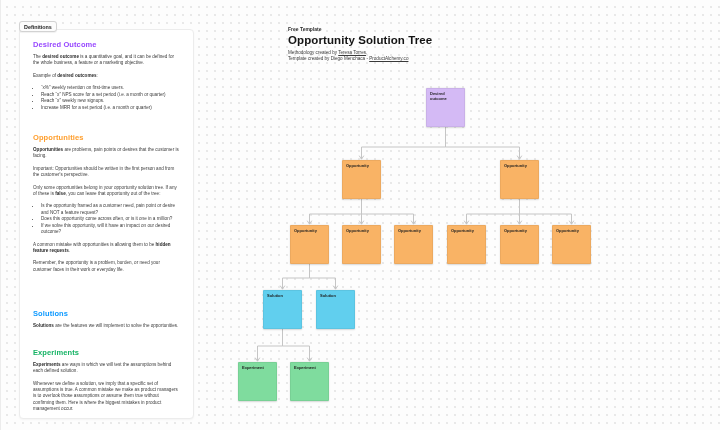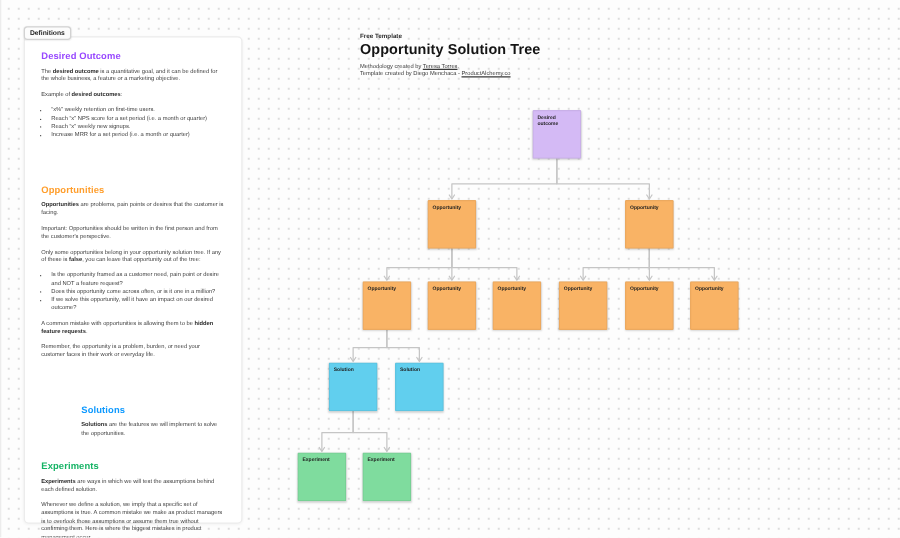--- a/index.html
+++ b/index.html
@@ -62,34 +62,34 @@
         <h2 style="color: rgb(151, 71, 255);">Desired Outcome</h2>
         <p>The <b>desired outcome</b> is a quantitative goal, and it can be defined for the whole business, a feature or a marketing objective.</p>
         <p>Example of <b>desired outcomes</b>:</p>
         <ul>
           <li>“x%” weekly retention on first-time users.</li>
           <li>Reach “x” NPS score for a set period (i.e. a month or quarter)</li>
           <li>Reach “x” weekly new signups.</li>
           <li>Increase MRR for a set period (i.e. a month or quarter)</li>
         </ul>
       </section>
-      <section style="margin-top: 36px;">
+      <section style="margin-top: 22px;">
         <h2 style="color: rgb(255, 158, 44);">Opportunities</h2>
         <p><b>Opportunities</b> are problems, pain points or desires that the customer is facing.</p>
         <p>Important: Opportunities should be written in the first person and from the customer's perspective.</p>
         <p>Only some opportunities belong in your opportunity solution tree. If any of these is <b>false</b>, you can leave that opportunity out of the tree:</p>
         <ul>
           <li>Is the opportunity framed as a customer need, pain point or desire and NOT a feature request?</li>
           <li>Does this opportunity come across often, or is it one in a million?</li>
           <li>If we solve this opportunity, will it have an impact on our desired outcome?</li>
         </ul>
         <p>A common mistake with opportunities is allowing them to be <b>hidden feature requests</b>.</p>
         <p>Remember, the opportunity is a problem, burden, or need your customer faces in their work or everyday life.</p>
       </section>
-      <section style="margin-top: 36px; margin-left: 32px;">
+      <section style="margin-top: 36px;">
         <h2 style="color: rgb(13, 153, 255);">Solutions</h2>
         <p><b>Solutions</b> are the features we will implement to solve the opportunities.</p>
       </section>
       <section style="margin-top: 18px;">
         <h2 style="color: rgb(20, 179, 100);">Experiments</h2>
         <p><b>Experiments</b> are ways in which we will test the assumptions behind each defined solution.</p>
         <p>Whenever we define a solution, we imply that a specific set of assumptions is true. A common mistake we make as product managers is to overlook those assumptions or assume them true without confirming them. Here is where the biggest mistakes in product management occur.</p>
       </section>
     </div>
 </div>

